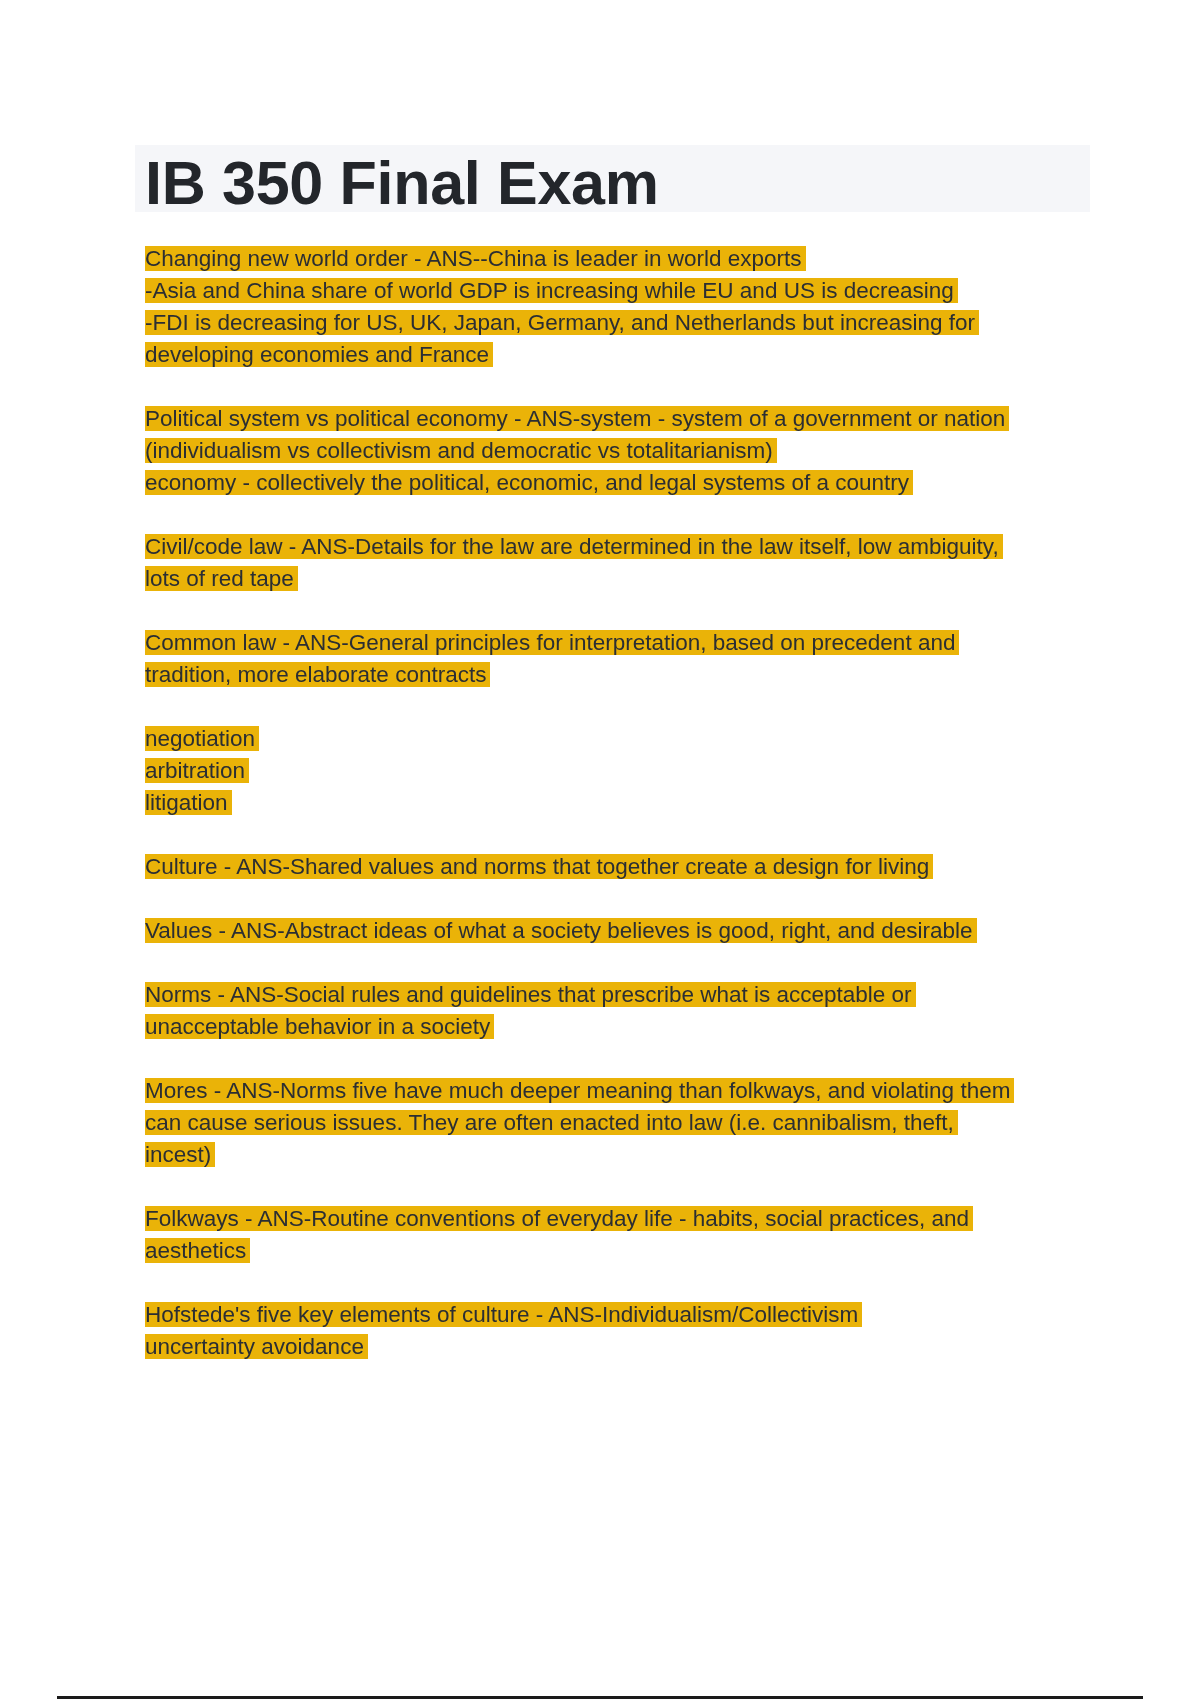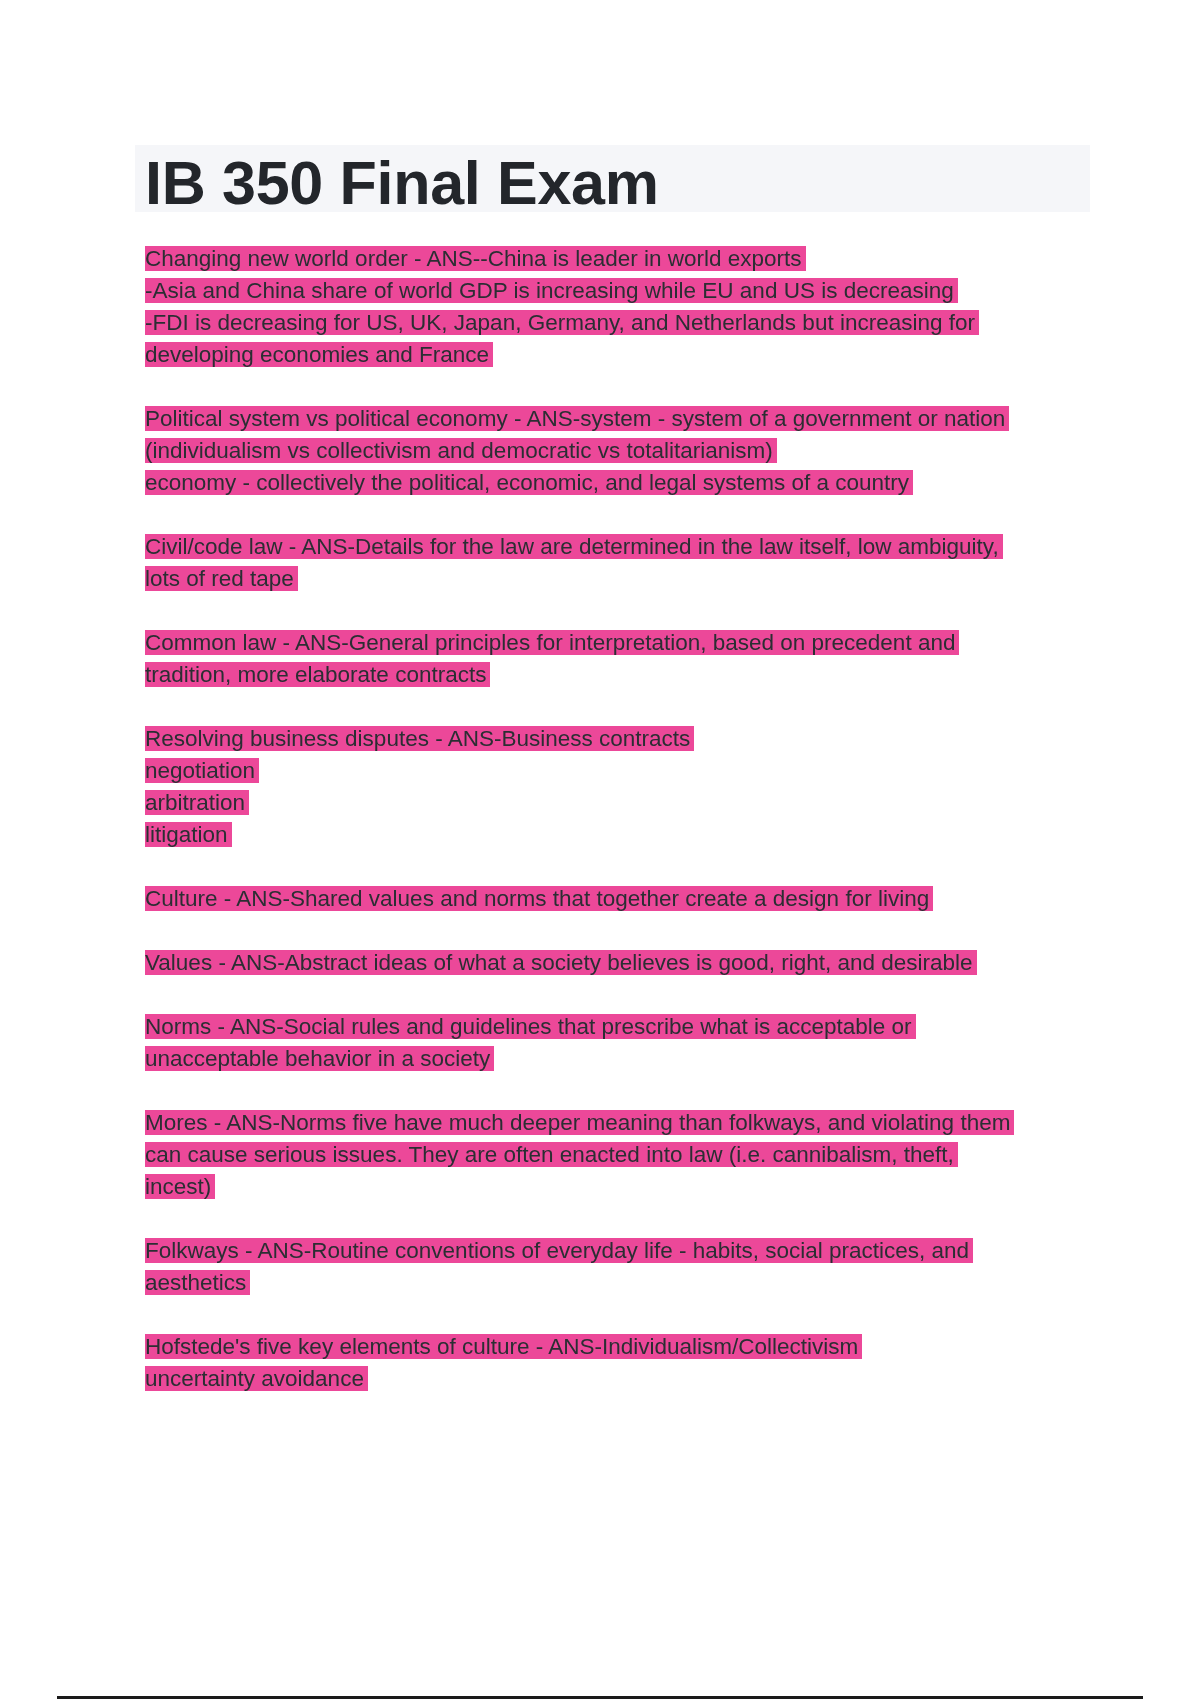--- a/index.html
+++ b/index.html
@@ -5,21 +5,21 @@
   html, body { margin: 0; padding: 0; background: #ffffff; }
   body { width: 1200px; height: 1700px; position: relative; overflow: hidden;
          font-family: "Liberation Sans", sans-serif; color: #2b2e33; }
   .title-band { position: absolute; left: 135px; top: 145px; width: 955px; height: 67px;
                 background: #f5f6f9; }
   .title { position: absolute; left: 145px; top: 148px; font-size: 61px; font-weight: bold;
            color: #23262b; margin: 0; letter-spacing: -0.3px; }
   .content { position: absolute; left: 145px; top: 243px; width: 950px; }
   .entry { margin: 0 0 32px 0; }
   .line { display: block; font-size: 22.5px; line-height: 32px; white-space: nowrap; }
-  .line span { background: #ec4899; padding-right: 4px; }
+  .line span { background: #eab308; padding-right: 4px; }
   .footer-rule { position: absolute; left: 57px; top: 1696px; width: 1086px; height: 3px;
                  background: #1a1a1a; }
 </style>
 </head>
 <body>
 
 <div class="title-band"></div>
 <h1 class="title">IB 350 Final Exam</h1>
 
 <div class="content" id="content">
@@ -36,21 +36,20 @@
     </div>
     <div class="entry">
       <div class="line"><span>Civil/code law - ANS-Details for the law are determined in the law itself, low ambiguity,</span></div>
       <div class="line"><span>lots of red tape</span></div>
     </div>
     <div class="entry">
       <div class="line"><span>Common law - ANS-General principles for interpretation, based on precedent and</span></div>
       <div class="line"><span>tradition, more elaborate contracts</span></div>
     </div>
     <div class="entry">
-      <div class="line"><span>Resolving business disputes - ANS-Business contracts</span></div>
       <div class="line"><span>negotiation</span></div>
       <div class="line"><span>arbitration</span></div>
       <div class="line"><span>litigation</span></div>
     </div>
     <div class="entry">
       <div class="line"><span>Culture - ANS-Shared values and norms that together create a design for living</span></div>
     </div>
     <div class="entry">
       <div class="line"><span>Values - ANS-Abstract ideas of what a society believes is good, right, and desirable</span></div>
     </div>

